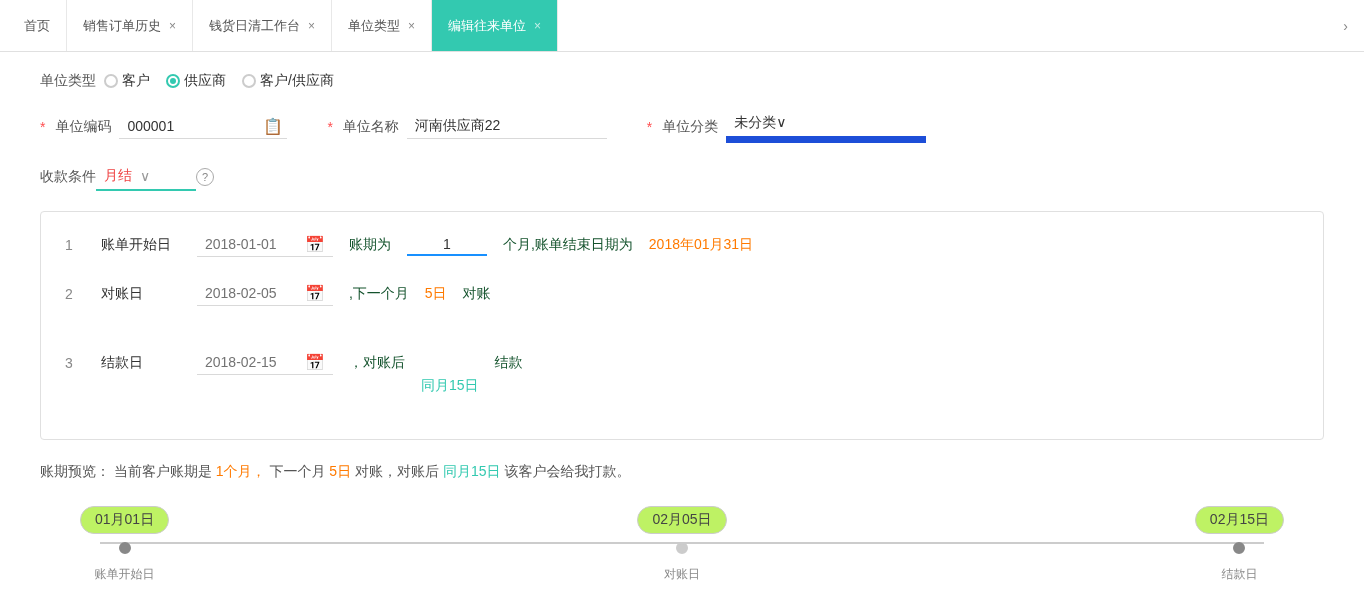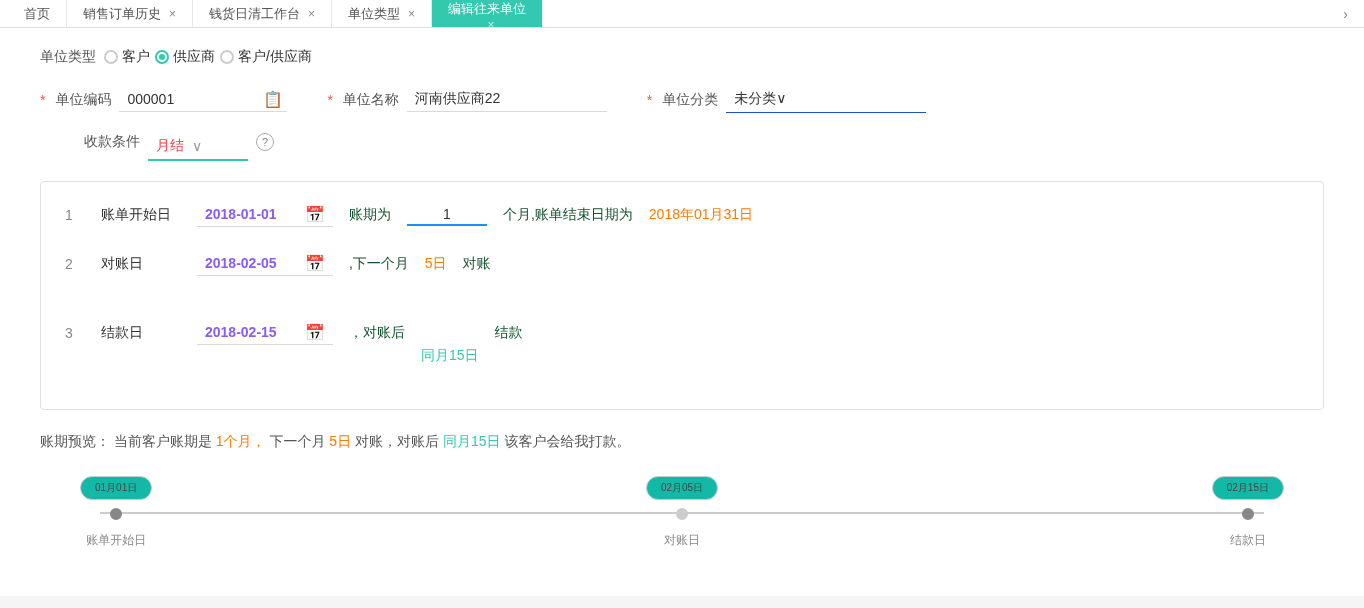--- a/index.html
+++ b/index.html
@@ -4,38 +4,37 @@
   <style>
     * { box-sizing: border-box; margin: 0; padding: 0; }
     body { font-family: "Microsoft YaHei", "PingFang SC", sans-serif; font-size: 14px; color: #333; background: #f5f5f5; }
 
     
     .tab-bar {
       display: flex;
       align-items: stretch;
       background: #fff;
       border-bottom: 1px solid #e0e0e0;
-      height: 28px;
+      height: 52px;
       padding: 0 8px;
     }
     .tab-item {
       display: flex;
       align-items: center;
       padding: 0 16px;
       cursor: pointer;
       font-size: 13px;
       color: #555;
       border-right: 1px solid #e8e8e8;
       white-space: nowrap;
       position: relative;
     }
     .tab-item.active {
       background: #33c9b0;
       color: #fff;
-      flex-direction: column;
     }
     .tab-item .tab-close {
       margin-left: 8px;
       font-size: 12px;
       color: inherit;
       opacity: 0.7;
       cursor: pointer;
     }
     .tab-nav-arrow {
       display: flex;
@@ -69,21 +68,21 @@
       color: #555;
       white-space: nowrap;
     }
     .required-star {
       color: #ff4d4f;
       margin-right: 2px;
     }
     .radio-group {
       display: flex;
       align-items: center;
-      gap: 5px;
+      gap: 16px;
     }
     .radio-item {
       display: flex;
       align-items: center;
       gap: 4px;
       cursor: pointer;
     }
     .radio-circle {
       width: 14px;
       height: 14px;
@@ -127,32 +126,32 @@
     }
     .calendar-icon {
       color: #33c9b0;
       cursor: pointer;
       font-size: 16px;
       padding: 0 4px;
     }
     .unit-classification-dropdown {
       display: flex;
       align-items: flex-start;
-      border-bottom: 1px solid #1d4ed8;
+      border-bottom: 7px solid #1d4ed8;
       padding: 4px 8px;
       min-width: 200px;
       cursor: pointer;
     }
 
     
     .payment-row {
       display: flex;
+      align-items: center;
       margin-bottom: 20px;
-      gap: 8px;
-      margin-left: 44px;
+      gap: 0;
     }
     .payment-select {
       display: flex;
       align-items: center;
       border-bottom: 2px solid #33c9b0;
       padding: 4px 8px;
       cursor: pointer;
       min-width: 100px;
     }
     .payment-select .value {
@@ -203,24 +202,23 @@
     .period-date-input {
       display: flex;
       align-items: center;
       border-bottom: 1px solid #d9d9d9;
       padding: 2px 4px;
     }
     .period-date-input input {
       border: none;
       padding: 2px 4px;
       font-size: 14px;
-      color: #8b5cf6;
+      color: #737373;
       outline: none;
       width: 100px;
-      font-weight: bold;
     }
     .period-text {
       color: #14532d;
       white-space: nowrap;
     }
     .period-number-input {
       border: none;
       border-bottom: 2px solid #1890ff;
       padding: 2px 8px;
       font-size: 14px;
@@ -258,23 +256,23 @@
       background: #ccc;
       border: 2px solid #ccc;
       z-index: 1;
     }
     .timeline-dot.start { background: #888; border-color: #888; }
     .timeline-dot.end { background: #888; border-color: #888; }
     .timeline-badge {
       border: 1px solid #ccc;
       border-radius: 20px;
       padding: 4px 14px;
-      font-size: 10px;
+      font-size: 14px;
       color: #444;
-      background: #14b8a6;
+      background: #bef264;
       white-space: nowrap;
     }
     .timeline-label {
       font-size: 12px;
       color: #888;
       margin-top: 4px;
     }
   </style>
 </head>
 <body>

